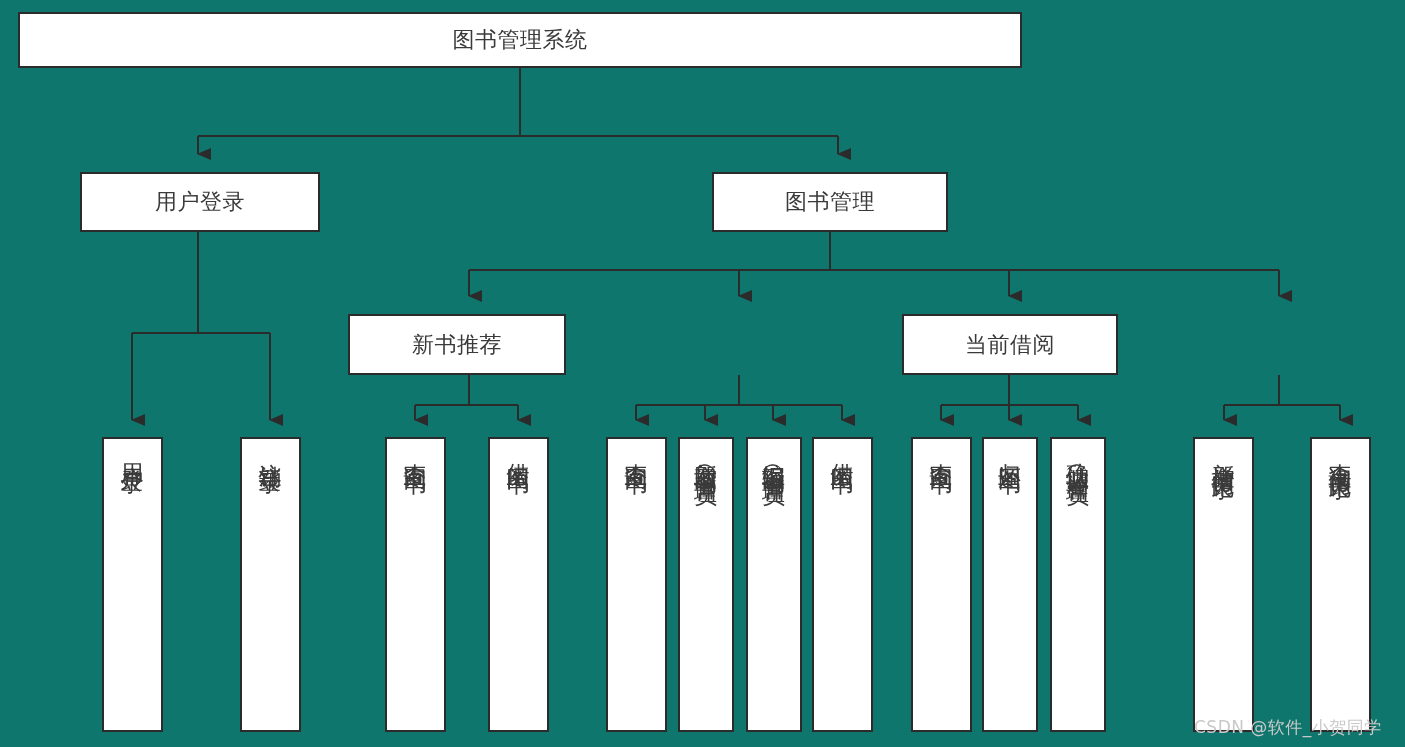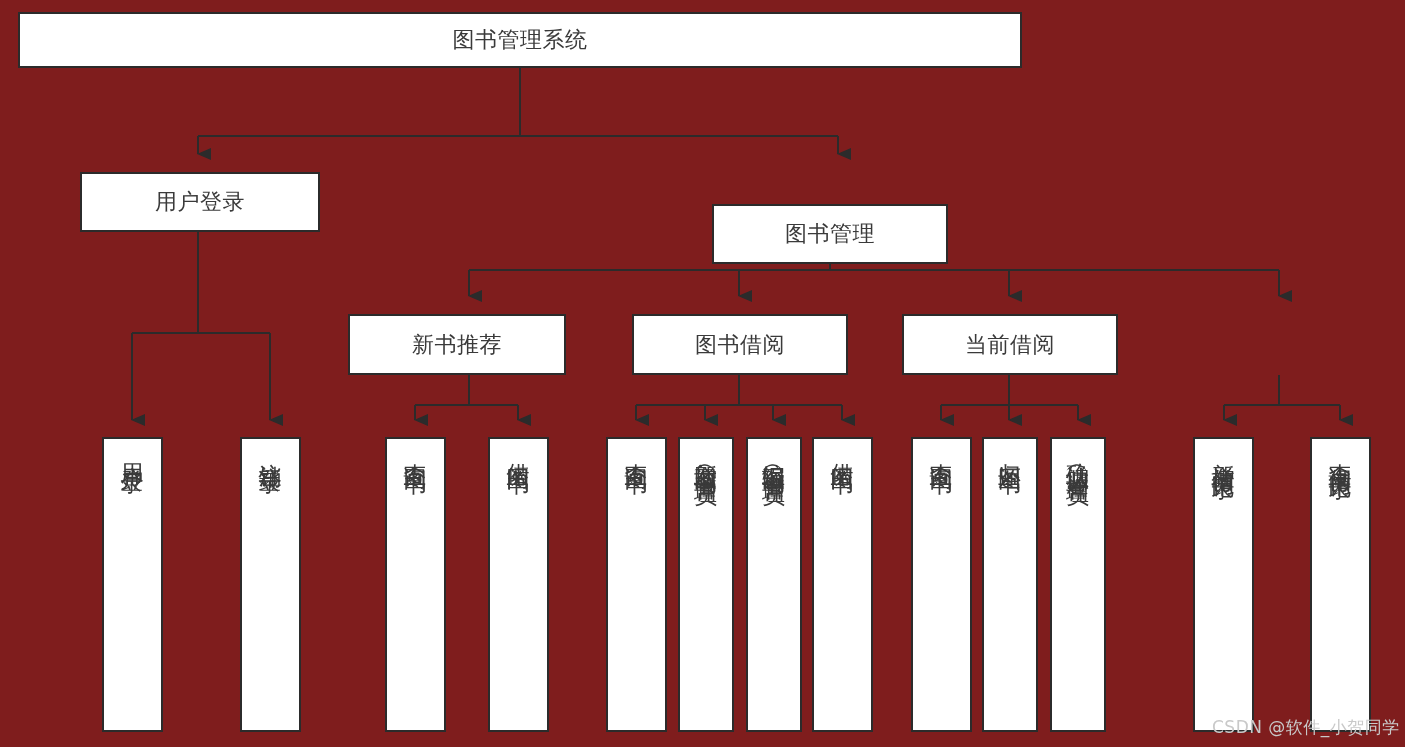--- a/index.html
+++ b/index.html
@@ -8,21 +8,21 @@
     padding: 0;
     background: #ffffff;
   }
   body {
     font-family: "DejaVu Sans", "Liberation Sans", sans-serif;
   }
   #canvas {
     position: relative;
     width: 1405px;
     height: 747px;
-    background: #7f1d1d;
+    background: #0f766e;
     overflow: hidden;
   }
   #edges {
     position: absolute;
     left: 0;
     top: 0;
     width: 1405px;
     height: 747px;
     pointer-events: none;
   }
@@ -60,21 +60,20 @@
   }
   .node.vertical.tall .label {
     max-height: 285px;
   }
   .watermark {
     position: absolute;
     font-size: 17px;
     color: #c9c9c9;
     white-space: nowrap;
     letter-spacing: 0.5px;
-    padding-left: 18px;
   }
 </style>
 </head>
 <body>
 
 <div id="canvas">
 
   <svg id="edges" viewBox="0 0 1405 747" xmlns="http://www.w3.org/2000/svg">
     <defs>
       <marker id="arrow" viewBox="0 0 12 14" refX="6" refY="13" markerWidth="12" markerHeight="14" orient="auto-start-reverse" markerUnits="userSpaceOnUse">
@@ -125,29 +124,26 @@
     </g>
   </svg>
 
   <div class="node" style="left:18px; top:12px; width:1004px; height:56px;">
     <span class="label">图书管理系统</span>
   </div>
 
   <div class="node" style="left:80px; top:172px; width:240px; height:60px;">
     <span class="label">用户登录</span>
   </div>
-  <div class="node" style="left:712px; top:172px; width:236px; height:60px;margin-top:32px;">
+  <div class="node" style="left:712px; top:172px; width:236px; height:60px;">
     <span class="label">图书管理</span>
   </div>
 
   <div class="node" style="left:348px; top:314px; width:218px; height:61px;">
     <span class="label">新书推荐</span>
-  </div>
-  <div class="node" style="left:632px; top:314px; width:216px; height:61px;">
-    <span class="label">图书借阅</span>
   </div>
   <div class="node" style="left:902px; top:314px; width:216px; height:61px;">
     <span class="label">当前借阅</span>
   </div>
 
   <div class="node vertical" style="left:102px; top:437px; width:61px; height:295px;">
     <span class="label">用户登录</span>
   </div>
   <div class="node vertical" style="left:240px; top:437px; width:61px; height:295px;">
     <span class="label">注销登录</span>

